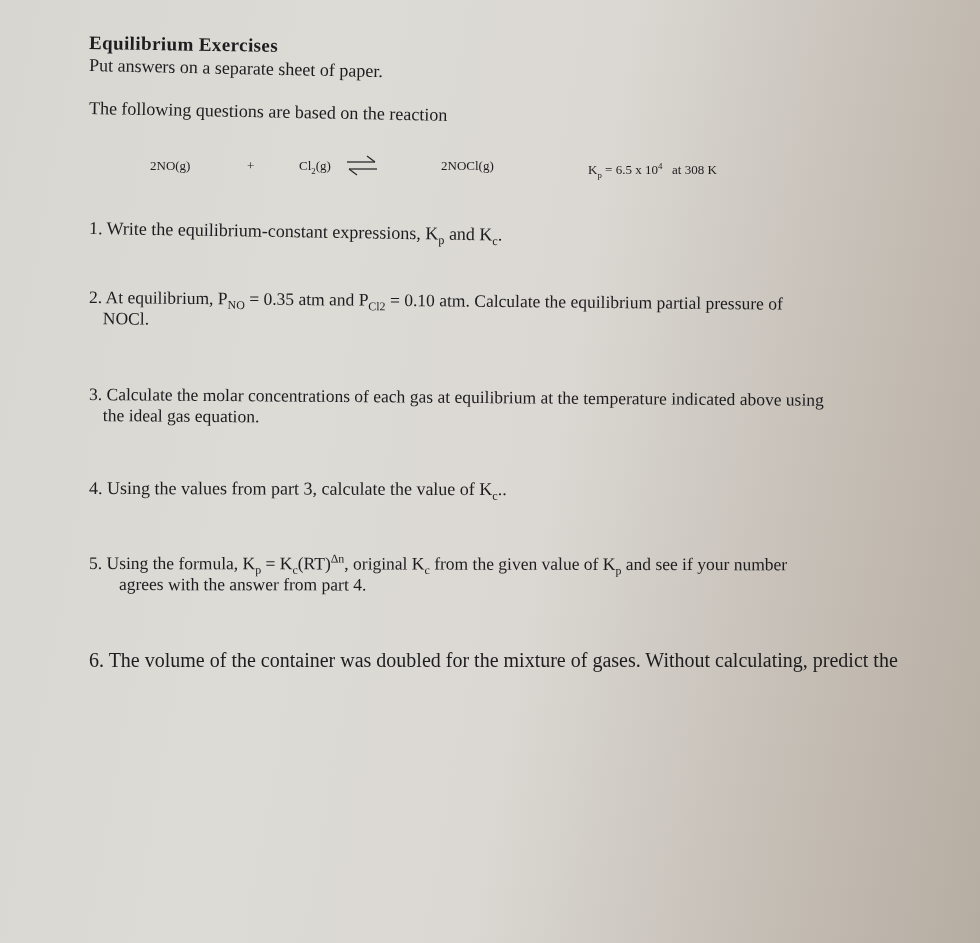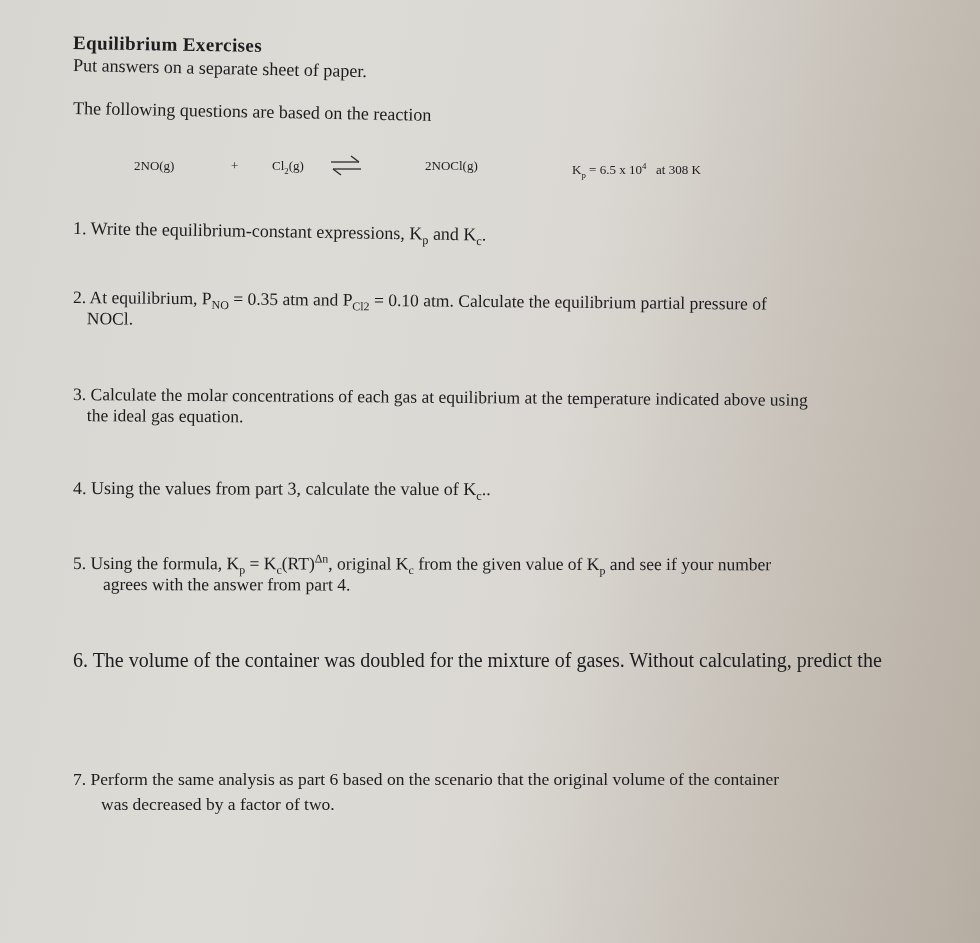--- a/index.html
+++ b/index.html
@@ -2,29 +2,29 @@
 <html><head>
 <meta charset="utf-8">
 <style>
   html, body { margin: 0; padding: 0; }
   body {
     width: 980px; height: 943px; overflow: hidden; position: relative;
     background: linear-gradient(100deg, #d7d6d1 0%, #dcdbd6 30%, #dbd8d3 55%, #c9c3bb 75%, #b6ada2 100%);
     font-family: "Liberation Serif", "DejaVu Serif", serif;
     color: #1d1c1e;
   }
-  .page { position: absolute; inset: 0; }
+  .page { position: absolute; inset: 0; margin-left: 16px; }
   .abs { position: absolute; white-space: nowrap; }
   .title { left: 73px; top: 32px; font-size: 19px; font-weight: bold; letter-spacing: 0.4px; transform: rotate(0.9deg); transform-origin: left; }
   .subtitle { left: 73px; top: 55px; font-size: 18px; transform: rotate(1.2deg); transform-origin: left; }
   .intro { left: 73px; top: 98px; font-size: 18px; transform: rotate(1.1deg); transform-origin: left; }
   .reaction { top: 158px; font-size: 13px; }
   .r-1 { left: 134px; }
   .r-plus { left: 231px; }
-  .r-2 { left: 272px; }
+  .r-2 { left: 283px; }
   .r-arrow { left: 329px; top: 154px; }
   .r-3 { left: 425px; }
   .r-kp { left: 572px; top: 162px; }
   sub, sup { font-size: 68%; line-height: 0; }
   .q { left: 73px; font-size: 18px; transform-origin: left; }
   .q .cont { display: block; padding-left: 14px; }
   .q1 { top: 218px; transform: rotate(0.9deg); }
   .q2 { top: 287px; font-size: 17.5px; transform: rotate(0.55deg); }
   .q3 { top: 384px; font-size: 17.5px; transform: rotate(0.45deg); }
   .q4 { top: 478px; transform: rotate(0.15deg); }
@@ -86,19 +86,14 @@
     <span>5.</span>
     <span>Using the formula, K</span><sub>p</sub><span> = K</span><sub>c</sub><span>(RT)</span><sup>Δn</sup><span>, original K</span><sub>c</sub><span> from the given value of K</span><sub>p</sub><span> and see if your number</span>
     <span class="cont">agrees with the answer from part 4.</span>
   </div>
 
   <div class="abs q q6">
     <span>6.</span>
     <span>The volume of the container was doubled for the mixture of gases.  Without calculating, predict the</span>
   </div>
 
-  <div class="abs q q7">
-    <span>7.</span>
-    <span>Perform the same analysis as part 6 based on the scenario that the original volume of the container</span>
-    <span class="cont">was decreased by a factor of two.</span>
-  </div>
 
 </div>
 
 </body></html>

